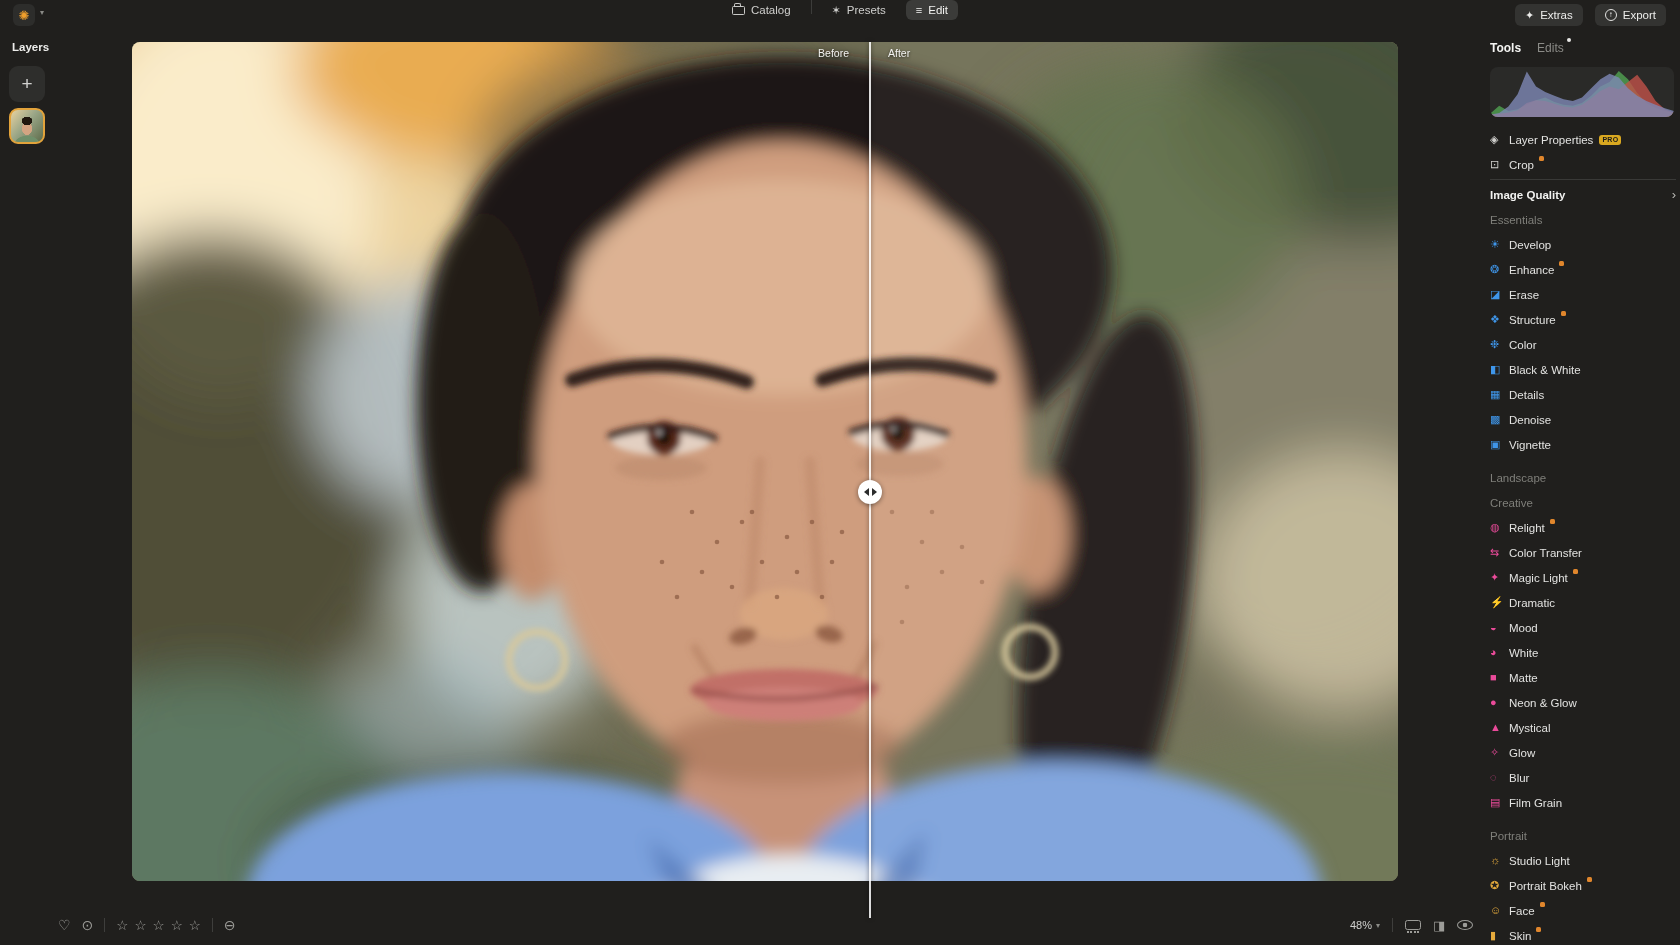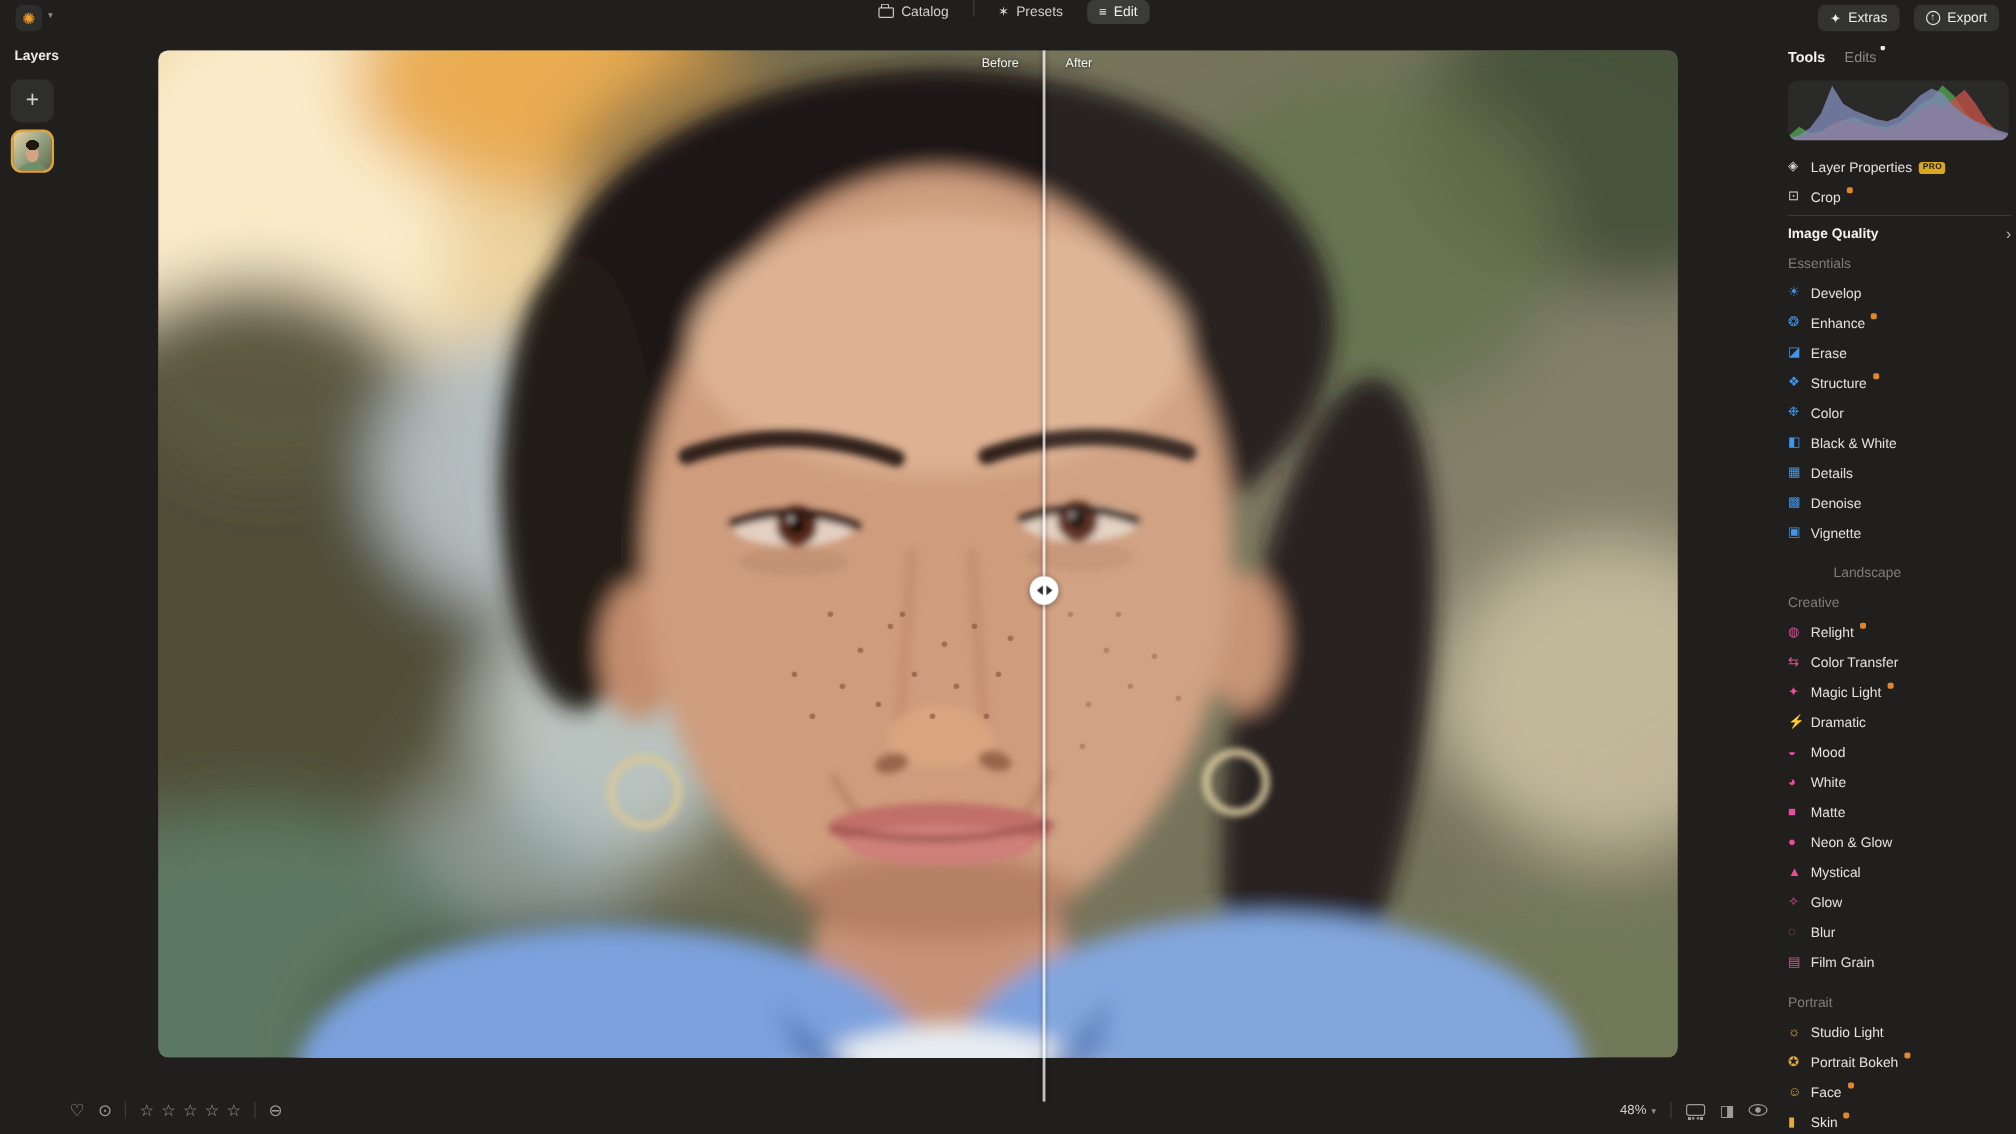--- a/index.html
+++ b/index.html
@@ -332,21 +332,21 @@
         <span>Details</span>
       </div>
       <div class="sb-row">
         <span class="sb-icon" style="color: rgb(63, 150, 234);">▩</span>
         <span>Denoise</span>
       </div>
       <div class="sb-row">
         <span class="sb-icon" style="color: rgb(63, 150, 234);">▣</span>
         <span>Vignette</span>
       </div>
-      <div class="sb-header" style="margin-top: 8px; margin-left: 38px;">
+      <div class="sb-header" style="margin-top: 8px;">
         <span>Landscape</span>
       </div>
       <div class="sb-header">
         <span>Creative</span>
       </div>
       <div class="sb-row">
         <span class="sb-icon" style="color: rgb(234, 75, 154);">◍</span>
         <span>Relight</span>
         <span class="sb-dot"></span>
       </div>

